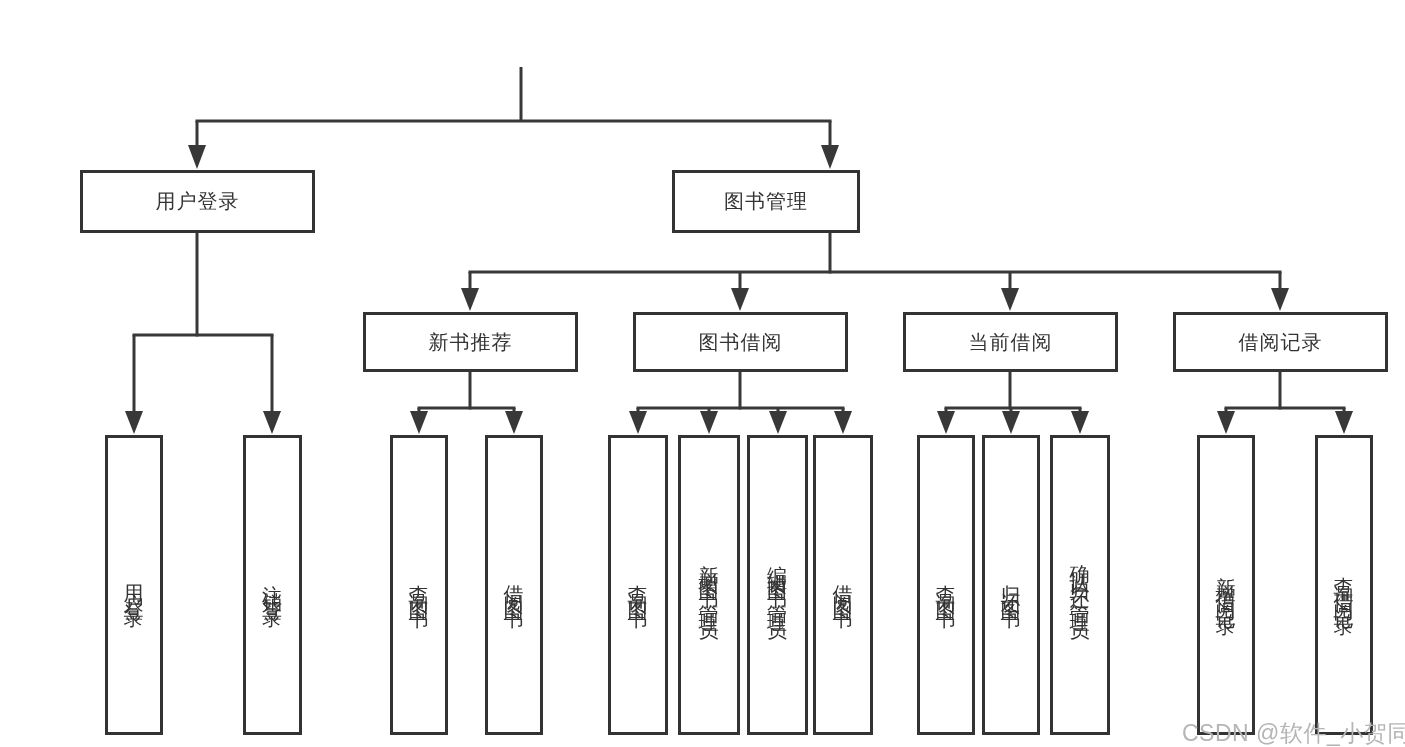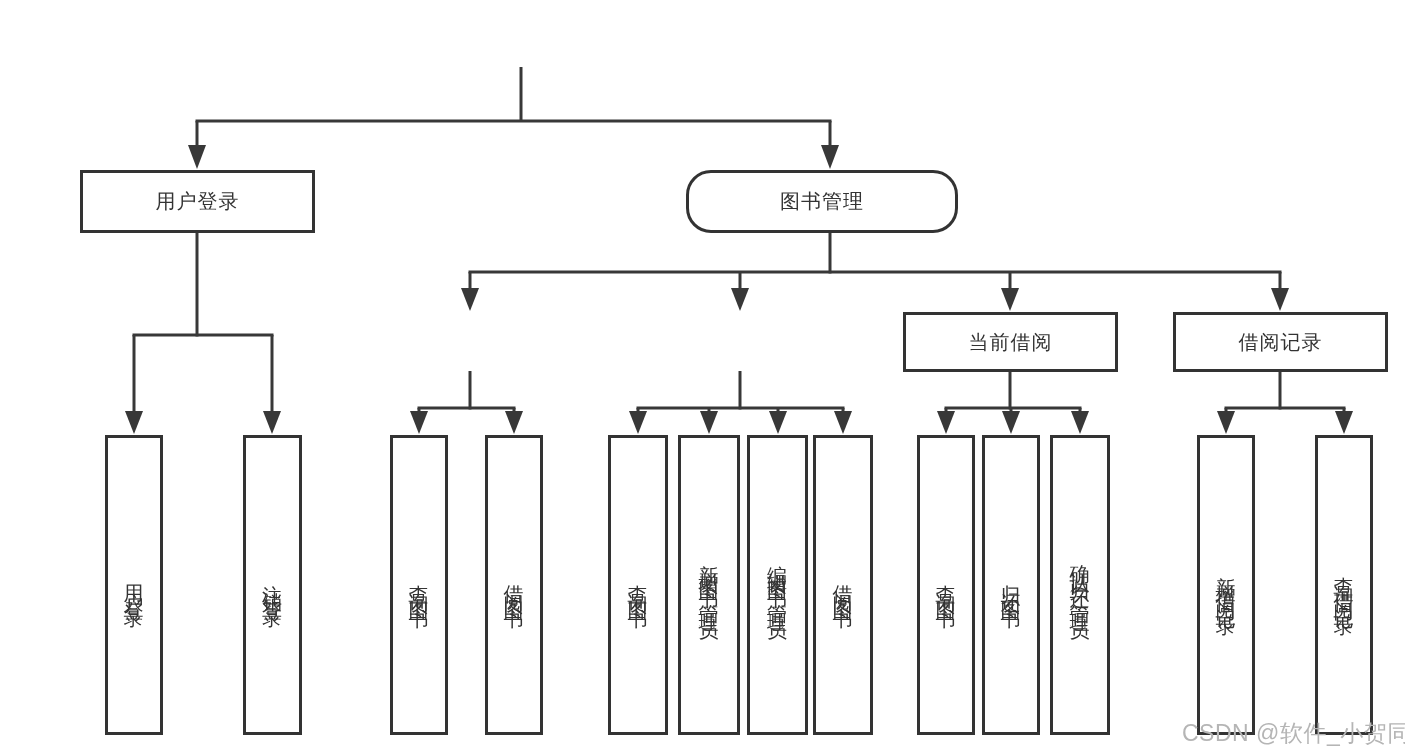--- a/index.html
+++ b/index.html
@@ -14,21 +14,21 @@
     z-index:2;
   }
   .node .hlabel{font-size:20px;color:#333333;letter-spacing:1px;white-space:nowrap;}
   .node .vtext{
     writing-mode:vertical-rl;text-orientation:mixed;
     font-size:20px;color:#333333;letter-spacing:8px;line-height:1;
     white-space:nowrap;
   }
   .root-box  {left:21px;  top:13px;  width:1002px; height:55px;}
   .l1-a      {left:80px;  top:170px; width:235px;  height:63px;}
-  .l1-b      {left:686px; top:170px; width:272px;  height:63px;border-radius:25px;}
+  .l1-b      {left:672px; top:170px; width:188px;  height:63px;}
   .l2        {top:312px;  height:60px; width:215px;}
   .l2-a{left:363px;} .l2-b{left:633px;} .l2-c{left:903px;} .l2-d{left:1173px;}
   .leaf      {top:435px;  height:300px;}
   .watermark{
     position:absolute;left:1182px;top:718px;z-index:3;
     font-size:23px;color:#b5b5b5;white-space:nowrap;letter-spacing:0.5px;
   }
 </style>
 </head>
 <body>
@@ -104,20 +104,26 @@
   </svg>
 
 
   <div class="node l1-a">
     <span class="hlabel">用户登录</span>
   </div>
   <div class="node l1-b">
     <span class="hlabel">图书管理</span>
   </div>
 
+  <div class="node l2 l2-a">
+    <span class="hlabel">新书推荐</span>
+  </div>
+  <div class="node l2 l2-b">
+    <span class="hlabel">图书借阅</span>
+  </div>
   <div class="node l2 l2-c">
     <span class="hlabel">当前借阅</span>
   </div>
   <div class="node l2 l2-d">
     <span class="hlabel">借阅记录</span>
   </div>
 
   <div class="node leaf" style="left:105px;width:58px;">
     <span class="vtext">用户登录</span>
   </div>

